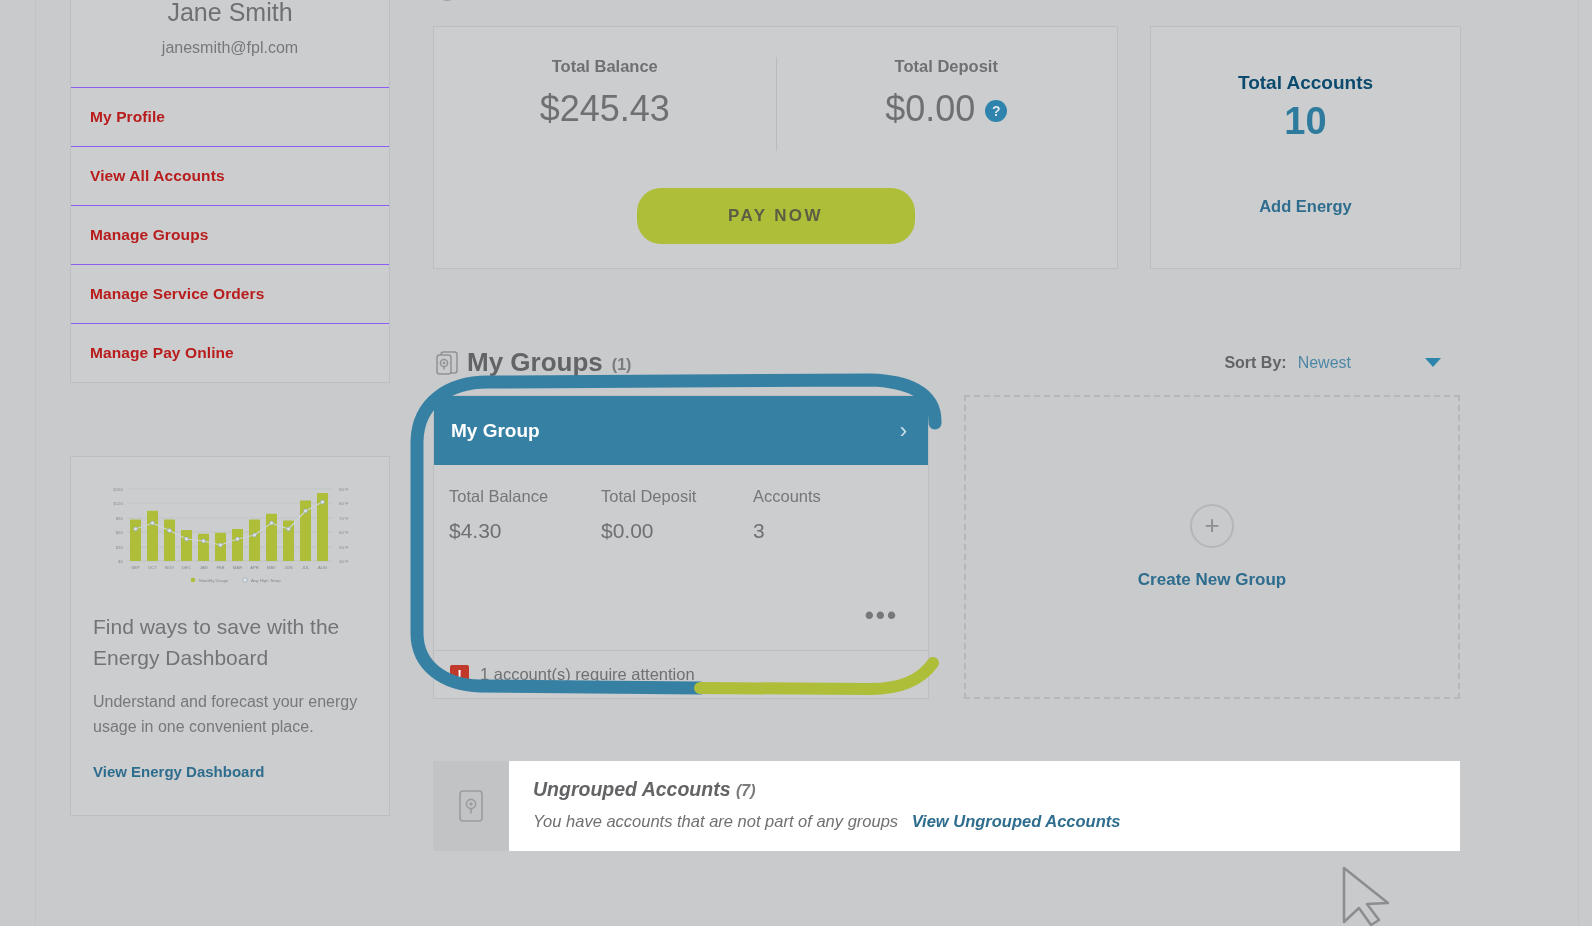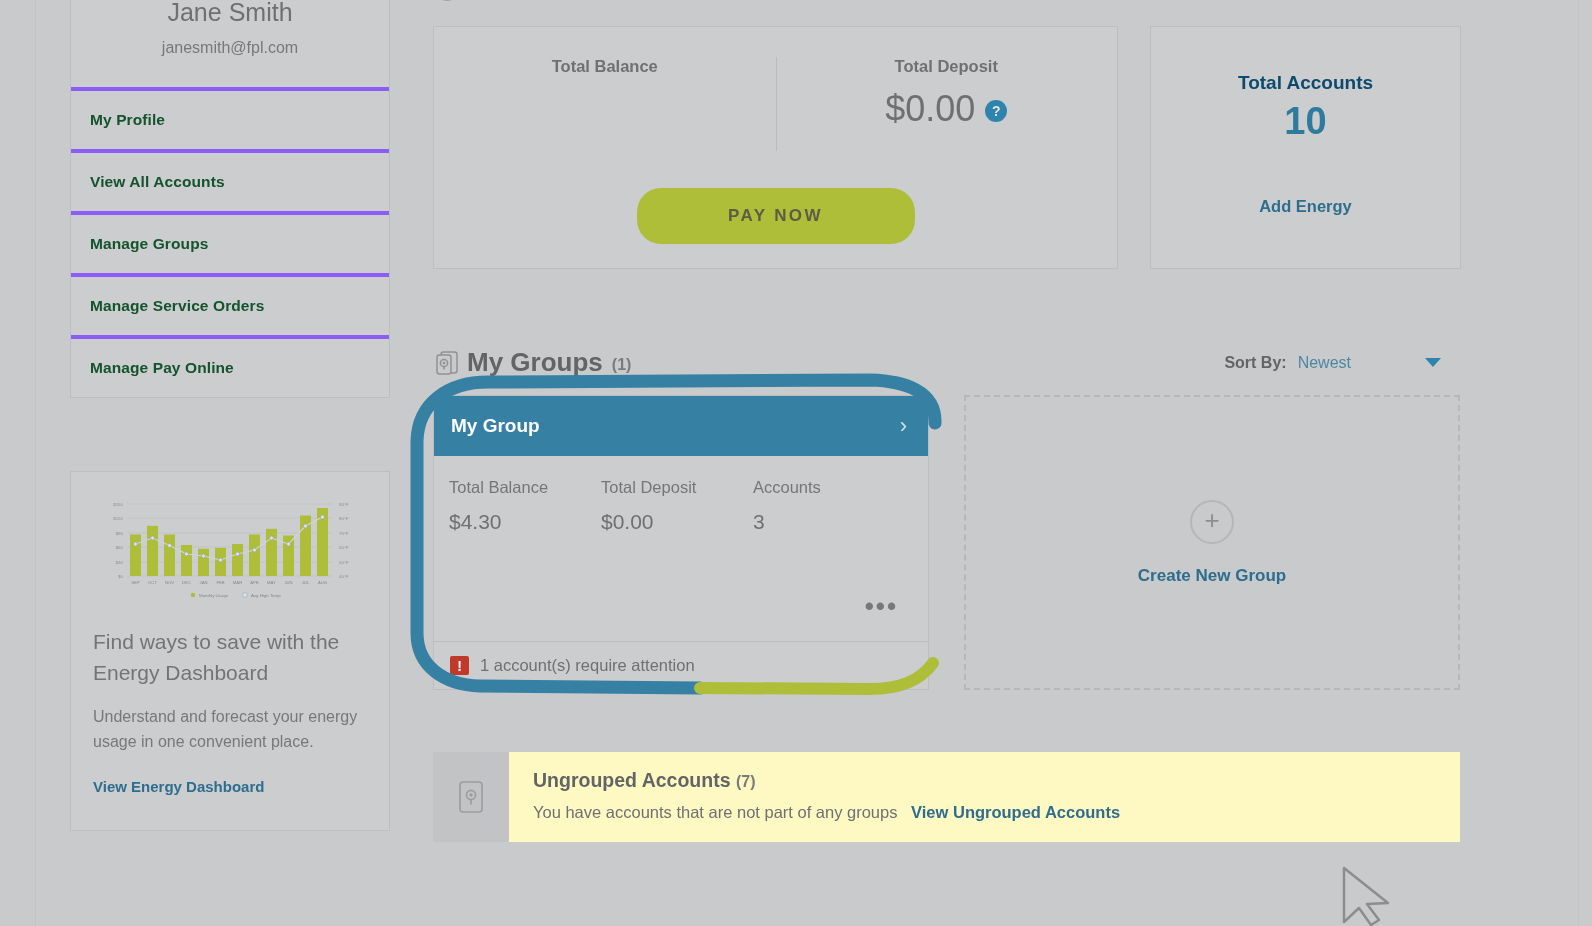--- a/index.html
+++ b/index.html
@@ -36,25 +36,25 @@
     padding: 56px 16px 30px;
     text-align: center;
   }
   .profile-name {
     font-size: 25px; color: #6f7072; font-weight: 400; line-height: 1.2;
   }
   .profile-email {
     font-size: 16px; color: #77787a; margin-top: 12px;
   }
   .nav-item {
-    border-top: 4px solid #8b5cf6;
+    border-top: 1px solid #8b5cf6;
     padding: 20px 0 20px 19px;
     font-size: 15.5px;
     font-weight: bold;
-    color: #14532d;
+    color: #b91c1c;
     letter-spacing: .1px;
     cursor: pointer;
   }
 
   #promo-card {
     width: 320px;
     margin-top: 73px;
     padding: 20px 22px 34px;
   }
   .promo-chart { width: 278px; height: 108px; display: block; margin: 4px auto 6px; }
@@ -147,21 +147,21 @@
 
   
   .groups-row { display: flex; gap: 35px; margin-top: 17px; }
 
   #group-card {
     flex: 0 0 496px;
     background: #cbcdce;
     border: 1px solid #bcbebf;
   }
   .group-card-head {
-    height: 60px; background: #3680a4;
+    height: 69px; background: #3680a4;
     display: flex; align-items: center; justify-content: space-between;
     padding: 0 21px 0 17px;
   }
   .group-card-title { font-size: 19px; font-weight: bold; color: #fff; }
   .group-chevron { font-size: 22px; color: #cfe0e8; cursor: pointer; line-height: 1; }
   .group-body { padding: 22px 0 0 15px; height: 185px; position: relative; }
   .group-cols { display: flex; }
   .g-col { width: 152px; }
   .g-label { font-size: 16.5px; color: #757678; }
   .g-value { font-size: 21px; color: #6f7072; margin-top: 13px; }
@@ -197,21 +197,22 @@
     color: #8c8e90; font-size: 26px; line-height: 0; padding-bottom: 3px;
   }
   .create-label {
     margin-top: 22px; font-size: 17px; font-weight: bold; color: #2e6d8e;
   }
 
   
   #ungrouped {
     margin-top: 62px; display: flex;
     width: 1027px; height: 90px;
-    background: #fef9c3;
+    background: #ffffff;
+    font-style: italic;
   }
   .ug-iconbox {
     flex: 0 0 76px; background: #c1c3c4;
     display: flex; align-items: center; justify-content: center;
   }
   .ug-icon { width: 30px; height: 34px; opacity: .6; }
   .ug-text { padding: 17px 0 0 24px; }
   .ug-title { font-size: 19.5px; font-weight: bold; color: #636466; }
   .ug-title .num { font-size: 16px; font-weight: bold; color: #7a7b7d; }
   .ug-sub { font-size: 16.5px; color: #6f7072; margin-top: 11px; }
@@ -339,20 +340,23 @@
       </svg>
       <span>Accounts Overview</span>
     </div>
 
     <div class="overview-row">
 
       <div id="balance-card" class="card">
         <div class="bal-cols">
           <div class="bal-col">
             <div class="bal-label">Total Balance</div>
+            <div class="bal-value">
+                <span>$245.43</span>
+              </div>
           </div>
           <div class="bal-col">
             <div class="bal-label">Total Deposit</div>
             <div class="bal-value">
               <span>$0.00</span>
               <span class="help-badge">?</span>
             </div>
           </div>
         </div>
         <button id="pay-now">PAY NOW</button>

